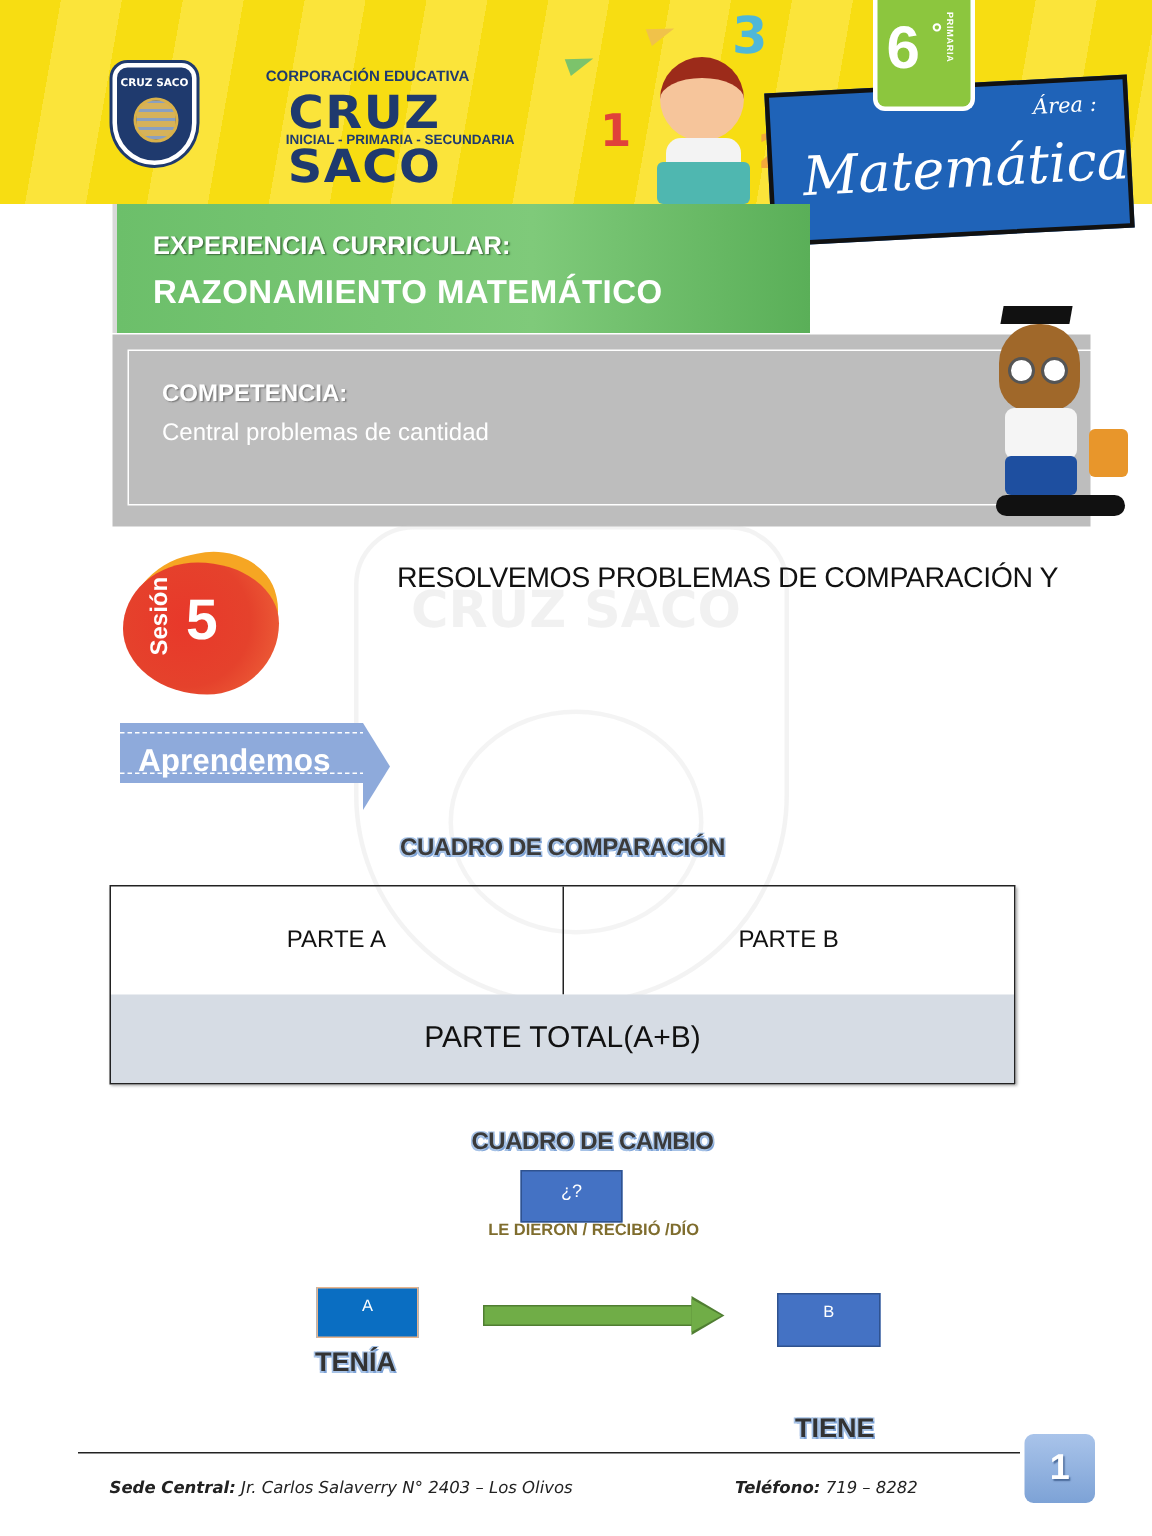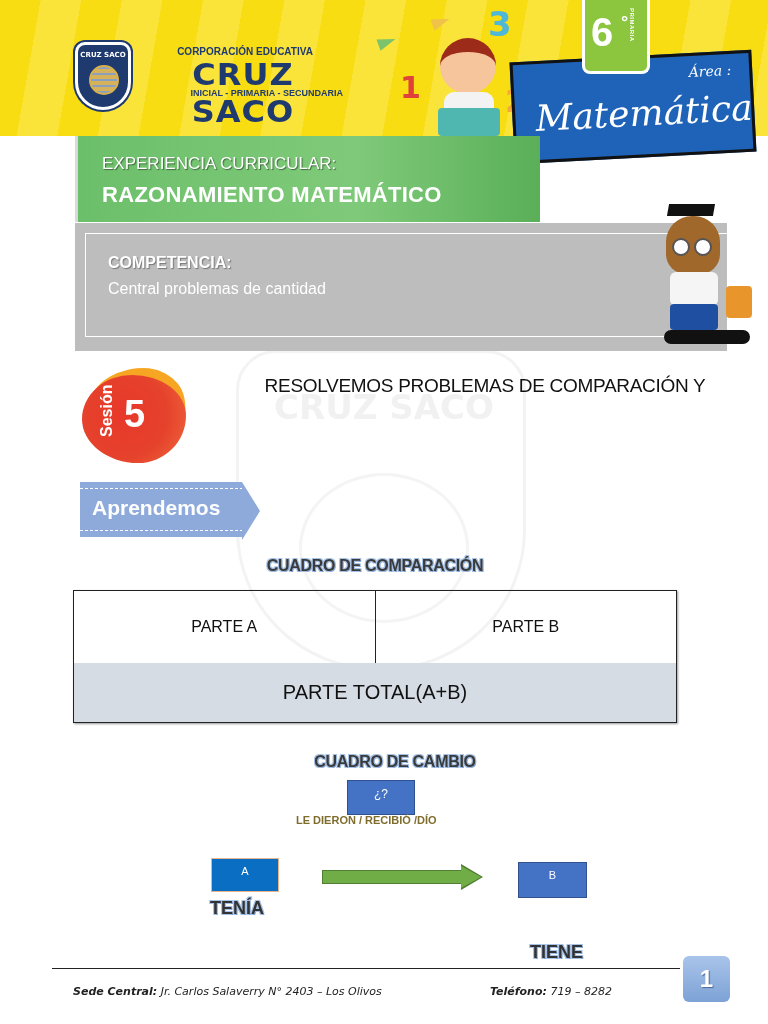--- a/index.html
+++ b/index.html
@@ -73,21 +73,21 @@
     font-family: "DejaVu Serif", serif;
   }
 
   
   .curr-band {
     position: absolute; left: 75px; top: 136px; width: 465px; height: 86px;
     background: linear-gradient(90deg, #6cbf6a 0%, #7fca7a 60%, #5aaf58 100%);
     border-left: 3px solid #d9d9d9;
   }
   .curr-label {
-    position: absolute; left: 24px; top: 18px; font-size: 17px; font-weight: normal; color: #ffffff;
+    position: absolute; left: 24px; top: 18px; font-size: 17px; font-weight: bold; color: #ffffff;
     text-shadow: 1px 1px 1px #3d6b3b;
   }
   .curr-name {
     position: absolute; left: 24px; top: 46px; font-size: 22px; font-weight: bold; color: #ffffff;
     letter-spacing: 0.3px;
   }
 
   
   .comp-band {
     position: absolute; left: 75px; top: 223px; width: 652px; height: 128px;
@@ -145,21 +145,21 @@
   .session-num { position: absolute; left: 44px; top: 26px; color: #ffffff; font-size: 38px; font-weight: bold; }
 
   .lesson-title {
     position: absolute; left: 225px; top: 372px; width: 520px; text-align: center;
     font-size: 19px; line-height: 27px; color: #111111; font-family: "Liberation Sans Narrow", "Liberation Sans", sans-serif;
     letter-spacing: -0.3px;
   }
 
   
   .learn-tag {
-    position: absolute; left: 80px; top: 482px; width: 162px; height: 55px;
+    position: absolute; left: 80px; top: 482px; width: 162px; height: 40px;
     background: #8eaadb;
   }
   .learn-tag::after {
     content: ""; position: absolute; right: -18px; top: 0; width: 0; height: 0;
     border-left: 18px solid #8eaadb; border-top: 29px solid transparent; border-bottom: 29px solid transparent;
   }
   .learn-tag .dash-top, .learn-tag .dash-bot {
     position: absolute; left: 0; width: 168px; border-top: 1.5px dashed #ffffff;
   }
   .learn-tag .dash-top { top: 6px; }
@@ -192,21 +192,21 @@
 
   
   .box {
     position: absolute; display: flex; align-items: flex-start; justify-content: center;
     color: #ffffff; font-size: 11px; padding-top: 6px;
   }
   .box-q { left: 347px; top: 780px; width: 68px; height: 35px; background: #4472c4; border: 1px solid #2f528f; font-size: 12px; }
   .box-a { left: 211px; top: 858px; width: 68px; height: 34px; background: #0a6ec2; border: 1.5px solid #e8b48c; }
   .box-b { left: 518px; top: 862px; width: 69px; height: 36px; background: #4472c4; border: 1px solid #2f528f; }
   .change-caption {
-    position: absolute; left: 296px; top: 814px; width: 170px; text-align: left;
+    position: absolute; left: 296px; top: 814px; width: 170px; text-align: right;
     font-size: 11px; font-weight: bold; color: #7f6d2e;
   }
   .arrow { position: absolute; left: 322px; top: 866px; width: 162px; height: 22px; }
   .arrow-shaft { position: absolute; left: 0; top: 4px; width: 140px; height: 14px; background: #70ad47; border: 1px solid #507e32; border-right: none; }
   .arrow-head {
     position: absolute; left: 139px; top: -2px; width: 0; height: 0;
     border-left: 22px solid #507e32; border-top: 13px solid transparent; border-bottom: 13px solid transparent;
   }
   .arrow-head-inner {
     position: absolute; left: 139px; top: 0px; width: 0; height: 0;

